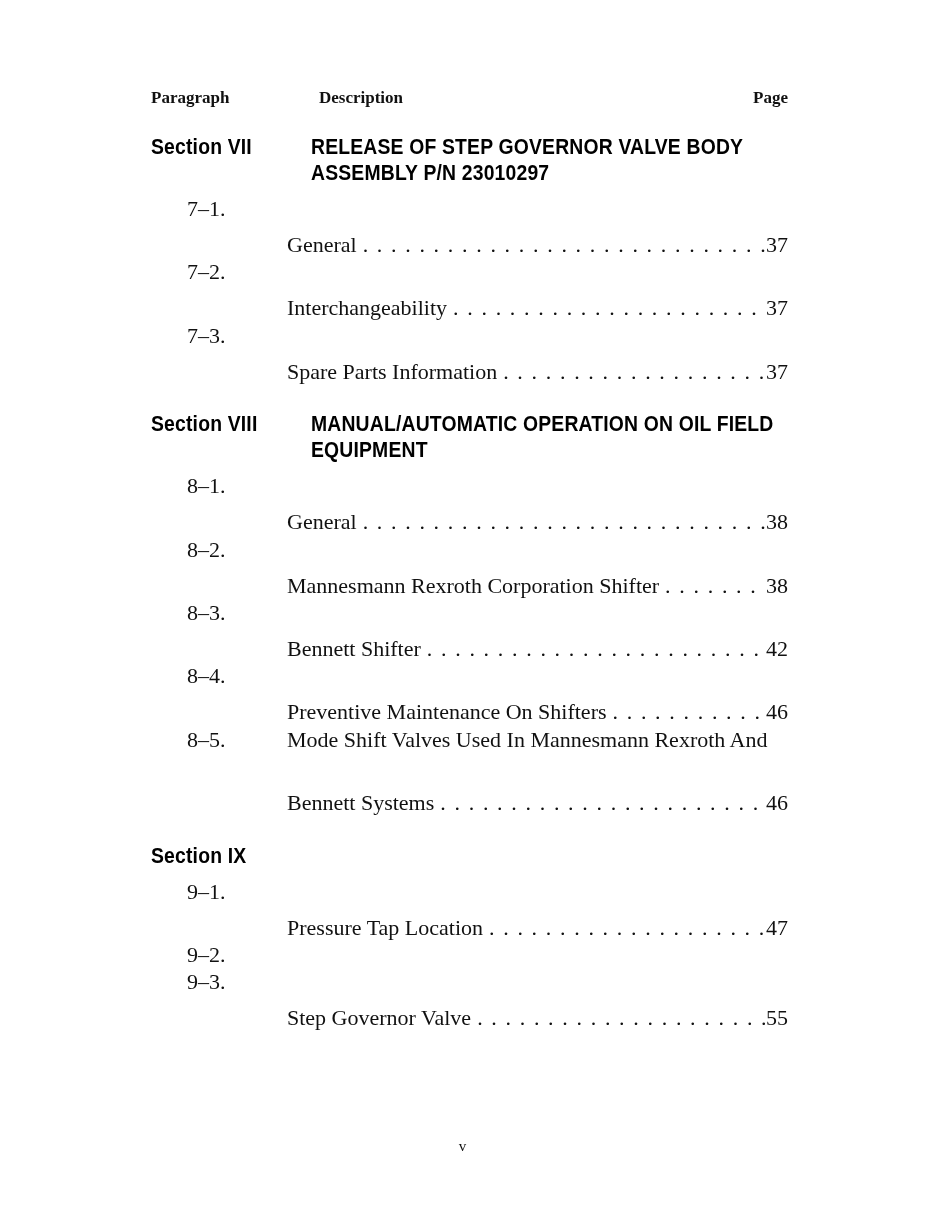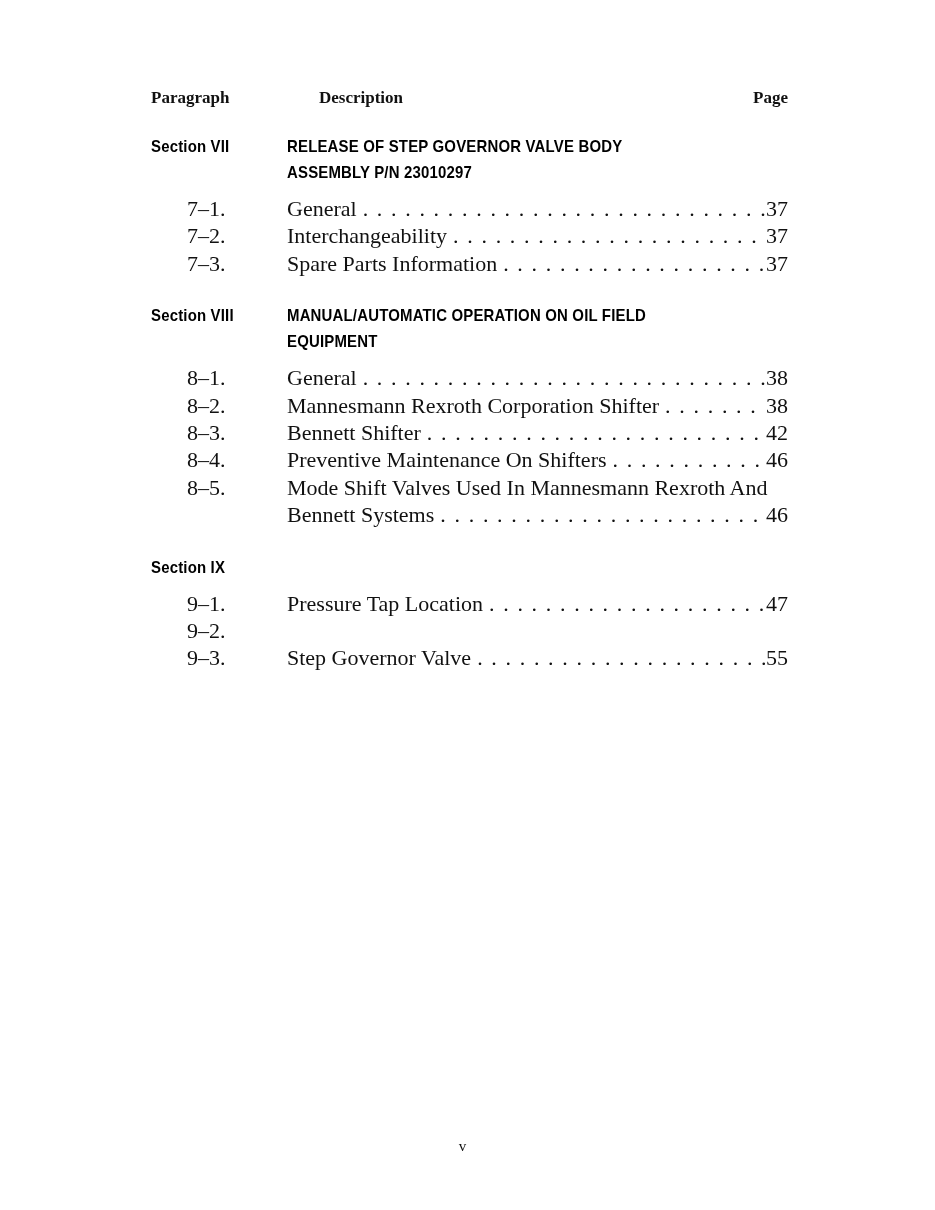--- a/index.html
+++ b/index.html
@@ -31,23 +31,24 @@
   .col-para{width:136px;flex:0 0 136px;}
   .col-desc{flex:1;margin-left:32px;}
   .col-page{flex:0 0 auto;text-align:right;}
   
   .section{margin-top:0;}
   .sec-head{
     display:flex;
     margin-top:26px;
     font-family:"Liberation Sans", sans-serif;
     font-weight:700;
-    font-size:17px;
+    font-size:22px;
     line-height:26px;
     color:#000;
+    gap:24px;
   }
   .sec-label{width:136px;flex:0 0 136px;}
   .sec-title{flex:1;}
   .cond{
     display:block;
     transform:scaleX(0.88);
     transform-origin:0 50%;
     white-space:nowrap;
     letter-spacing:0.2px;
   }
@@ -58,21 +59,21 @@
     font-size:22px;
     line-height:27.4px;
   }
   .num{
     flex:0 0 136px;
     width:136px;
     padding-left:36px;
     box-sizing:border-box;
   }
   .entry-body{flex:1;display:flex;flex-direction:column;min-width:0;}
-  .leader-row{display:flex;align-items:baseline;min-width:0;}
+  .leader-row{display:flex;align-items:baseline;min-width:0;margin-top:36px;}
   .desc{white-space:nowrap;flex:0 1 auto;}
   .leader{
     flex:1 1 auto;
     overflow:hidden;
     white-space:nowrap;
     margin:0 1px 0 6px;
     min-width:12px;
   }
   .leader::after{
     content:". . . . . . . . . . . . . . . . . . . . . . . . . . . . . . . . . . . . . . . . . . . . . . . . . . . . . . . . . . . . . . . . . . . . ";

